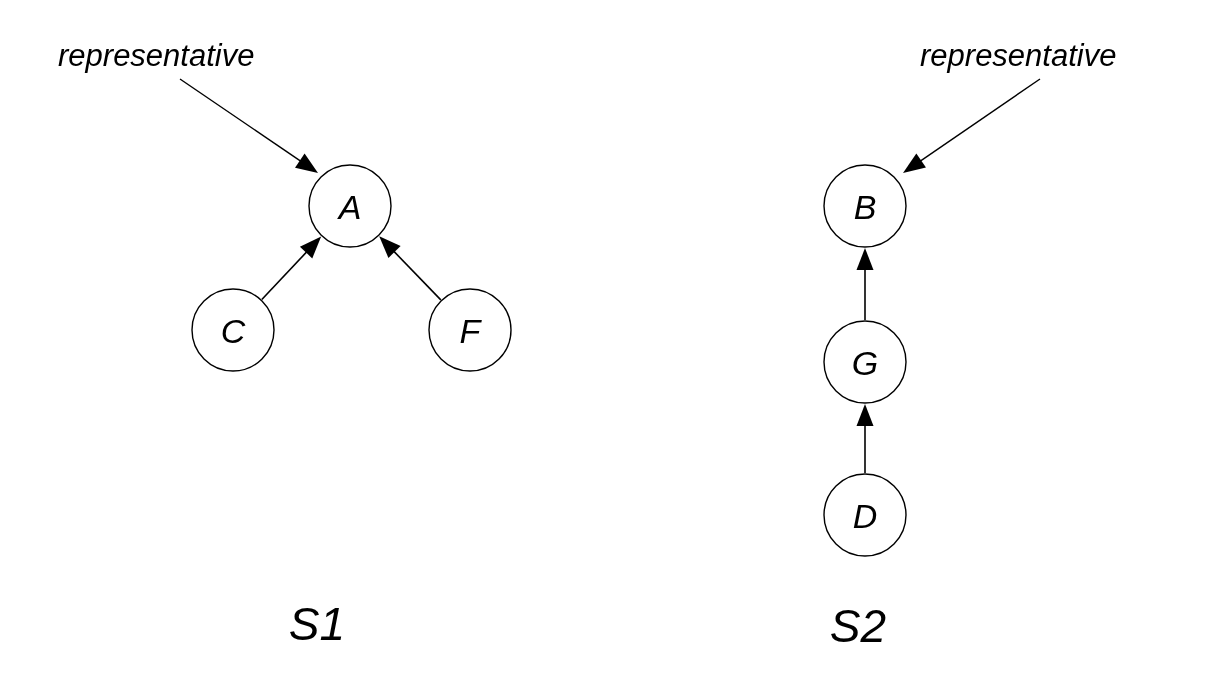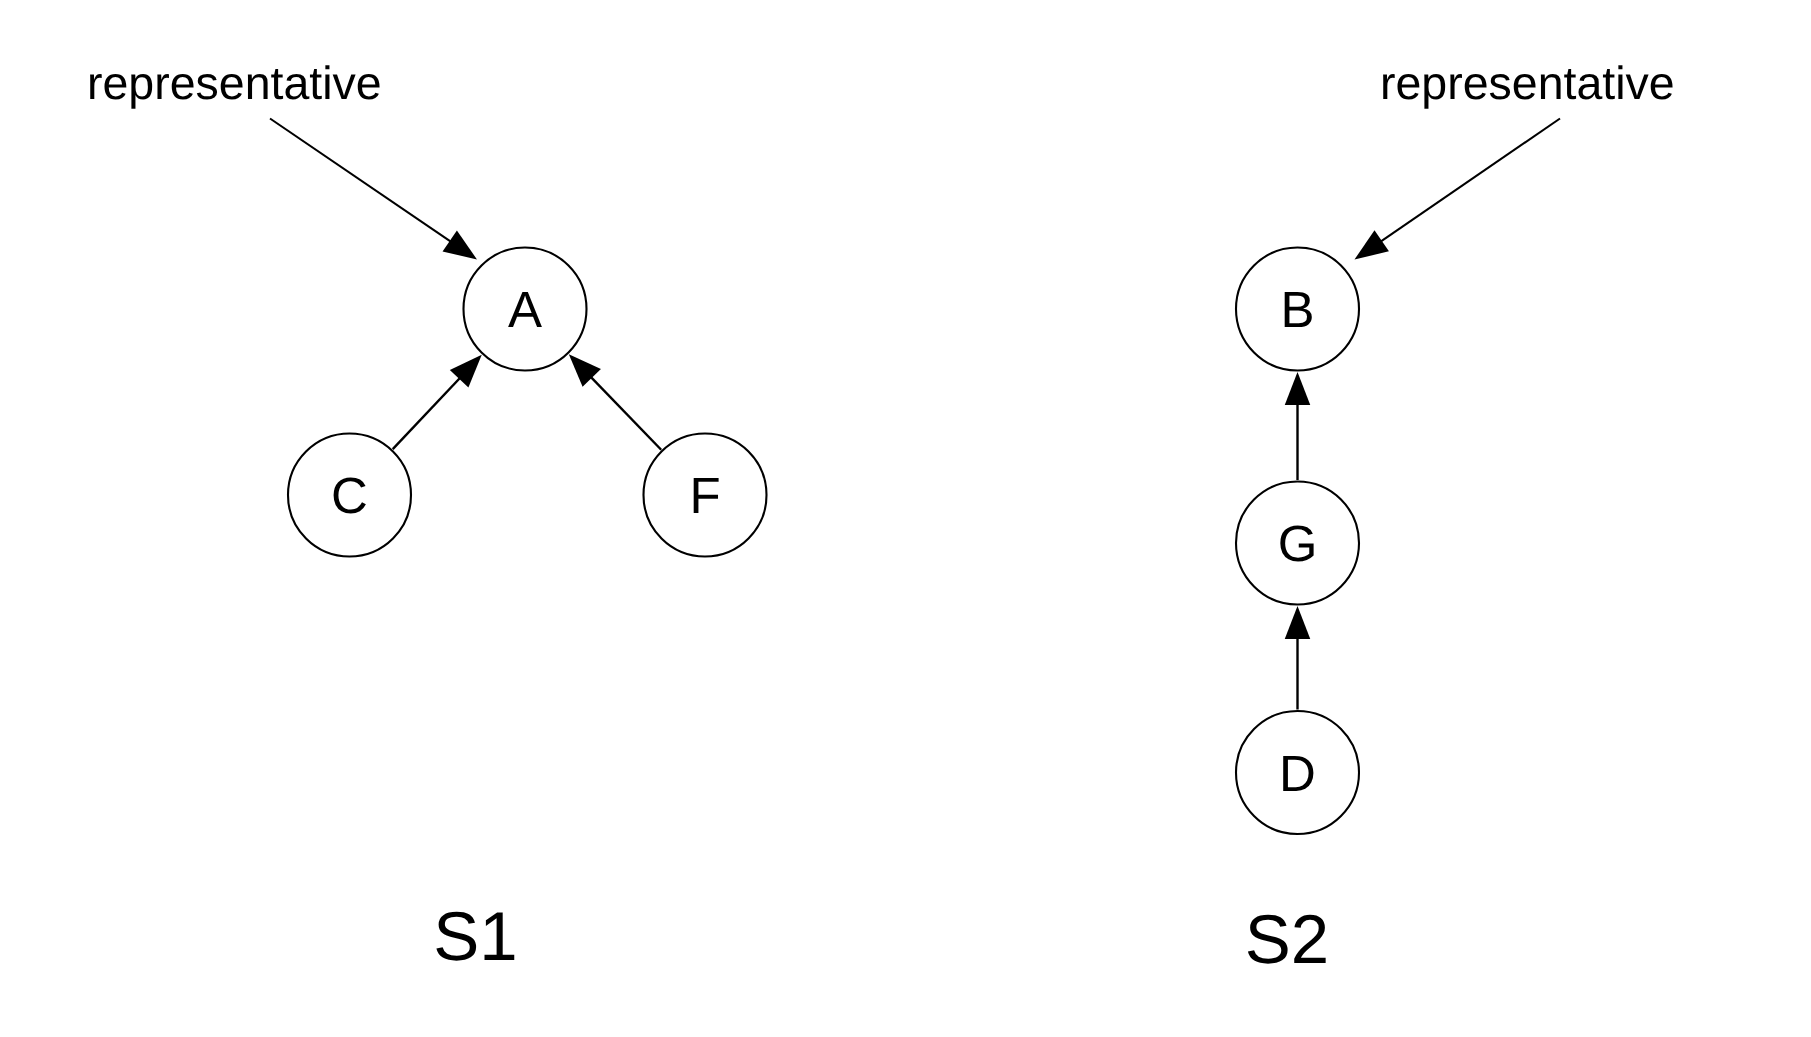--- a/index.html
+++ b/index.html
@@ -13,20 +13,21 @@
     height: 691px;
     overflow: hidden;
     font-family: "Liberation Sans", sans-serif;
     color: #000000;
   }
   #canvas {
     position: relative;
     width: 1207px;
     height: 691px;
     background: #ffffff;
+    font-style: italic;
   }
   #diagram-svg {
     position: absolute;
     top: 0;
     left: 0;
     width: 1207px;
     height: 691px;
     display: block;
   }
   .node-circle {

